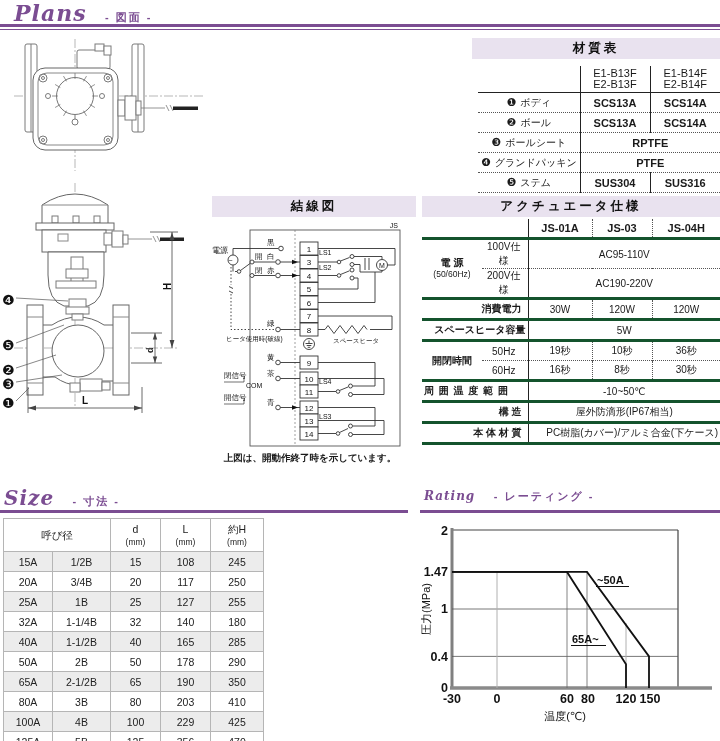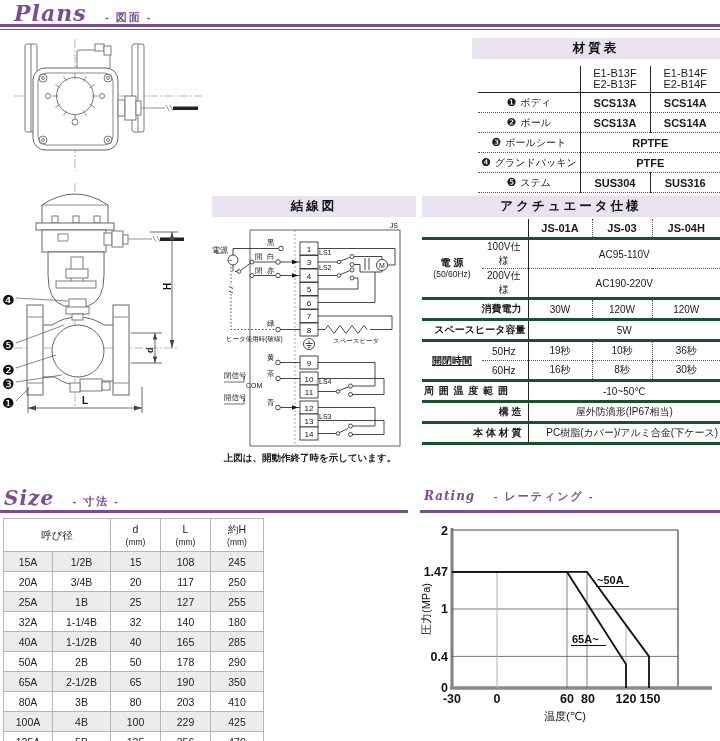--- a/index.html
+++ b/index.html
@@ -428,21 +428,21 @@
       <td colspan="2" class="lbl">消費電力</td>
       <td class="sep">30W</td>
       <td class="dl">120W</td>
       <td class="dl">120W</td>
     </tr>
     <tr>
       <td colspan="2" class="lbl" style="padding-right:2px;">スペースヒータ容量</td>
       <td colspan="3" class="sep">5W</td>
     </tr>
     <tr class="dotb">
-      <td class="mainlbl" rowspan="2" style="border-bottom:1px solid #222;text-decoration:underline;">開閉時間</td>
+      <td class="mainlbl" rowspan="2" style="border-bottom:1px solid #222;">開閉時間</td>
       <td class="sub">50Hz</td>
       <td class="sep">19秒</td>
       <td class="dl">10秒</td>
       <td class="dl">36秒</td>
     </tr>
     <tr>
       <td class="sub">60Hz</td>
       <td class="sep">16秒</td>
       <td class="dl">8秒</td>
       <td class="dl">30秒</td>

